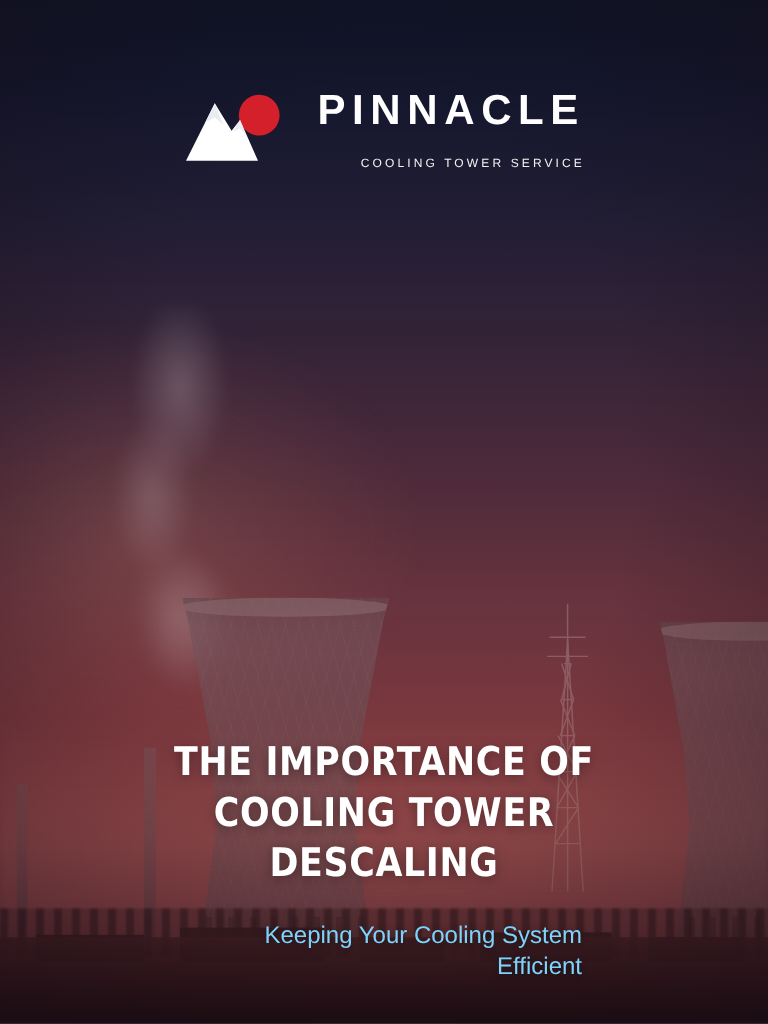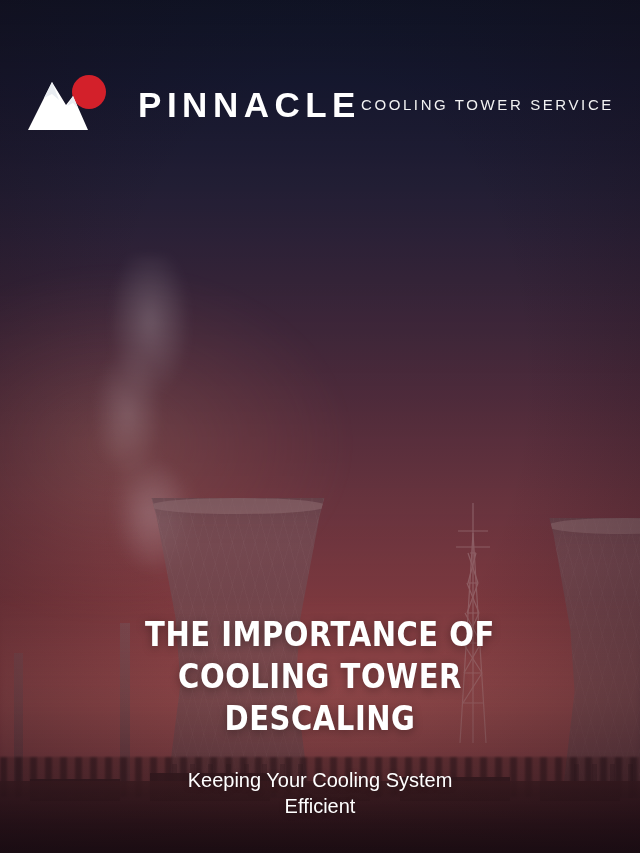--- a/index.html
+++ b/index.html
@@ -209,37 +209,37 @@
     justify-content: center;
     gap: 16px;
   }
   .logo-mark {
     width: 96px;
     height: 62px;
     position: relative;
   }
   .logo-text {
     display: flex;
-    flex-direction: row;
-    align-items: flex-start;
+    flex-direction: column;
+    align-items: flex-end;
     line-height: 1;
     padding-top: 2px;
   }
   .logo-word {
     color: #ffffff;
     font-size: 35px;
     font-weight: bold;
     letter-spacing: 5.5px;
     font-family: "Liberation Sans", sans-serif;
   }
   .logo-sub {
     color: #f2f2f2;
-    font-size: 15px;
+    font-size: 10px;
     letter-spacing: 2.6px;
-    margin-top: 10px;
+    margin-top: 23px;
     font-family: "Liberation Sans", sans-serif;
   }
 
   
   .headline-wrap {
     position: absolute;
     left: 0; right: 0;
     top: 614px;
     text-align: center;
     padding: 0 70px;
@@ -252,28 +252,29 @@
     font-size: 33px;
     line-height: 1.28;
     letter-spacing: 0.6px;
     text-transform: uppercase;
     transform: scaleX(0.88);
     transform-origin: center;
     text-shadow: 0 2px 10px rgba(0,0,0,0.35);
     margin: 0;
   }
   .subhead {
-    color: #ffffff;
+    color: #7dd3fc;
     font-family: "Liberation Sans", sans-serif;
     font-size: 20px;
     line-height: 1.32;
     margin: 26px auto 12px;
     max-width: 330px;
     font-weight: 400;
     text-shadow: 0 1px 6px rgba(0,0,0,0.3);
+    text-align: right;
   }
 </style>
 </head>
 <body>
 
 <div class="page">
 
   <div class="bg"></div>
   <div class="sun-glow"></div>
 

